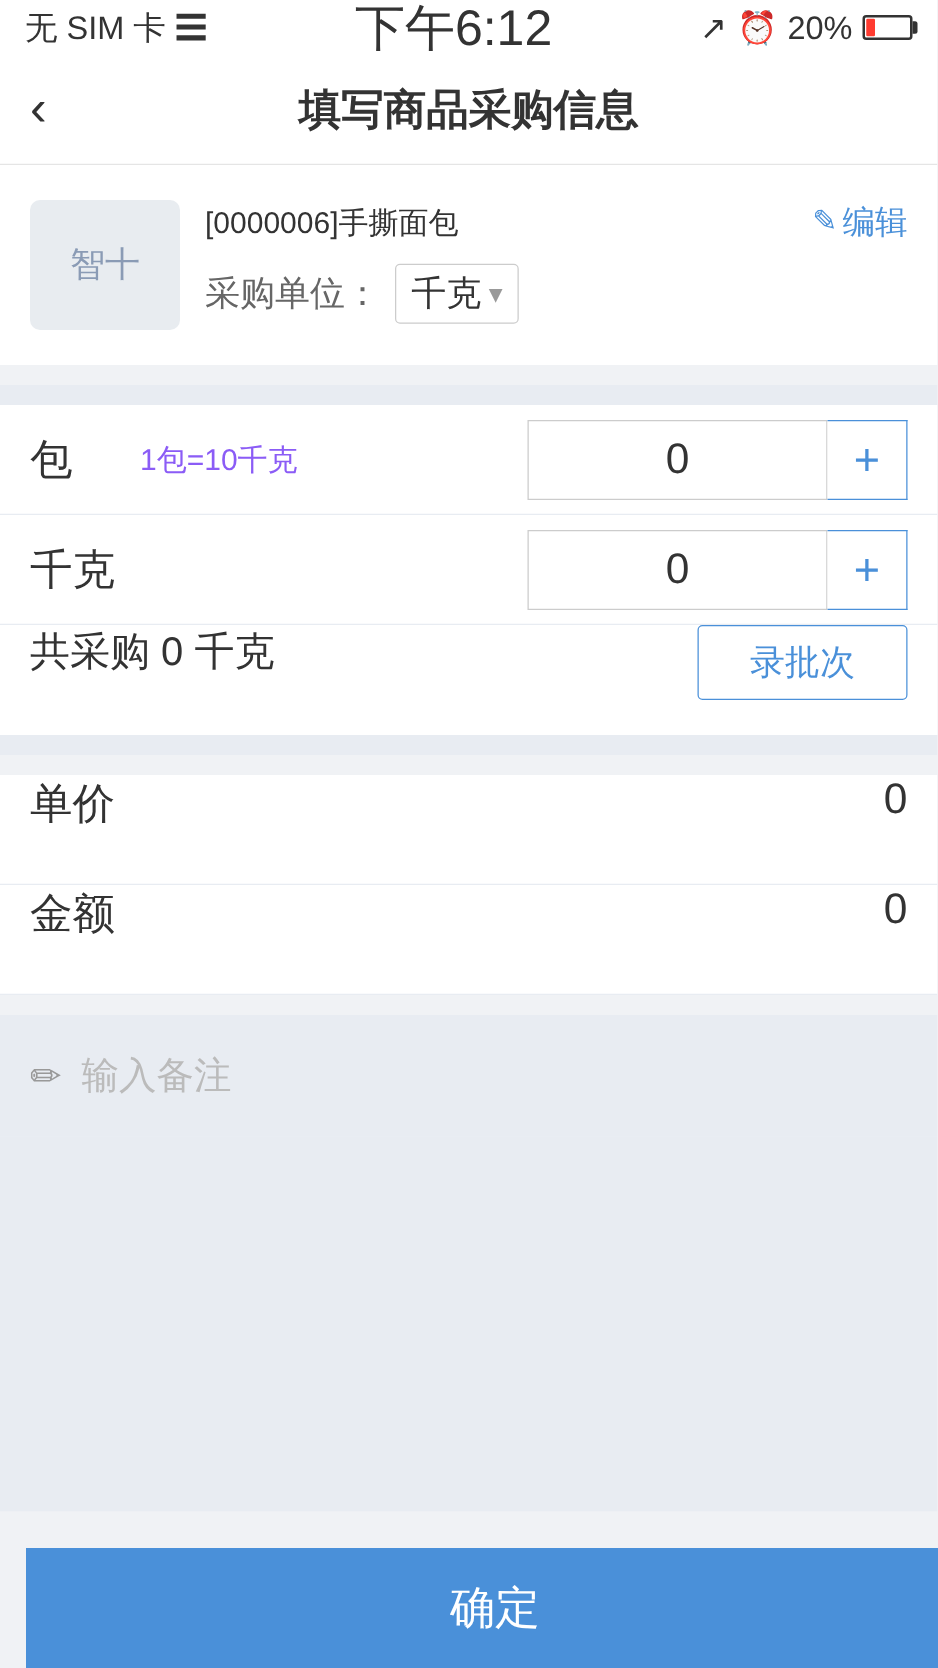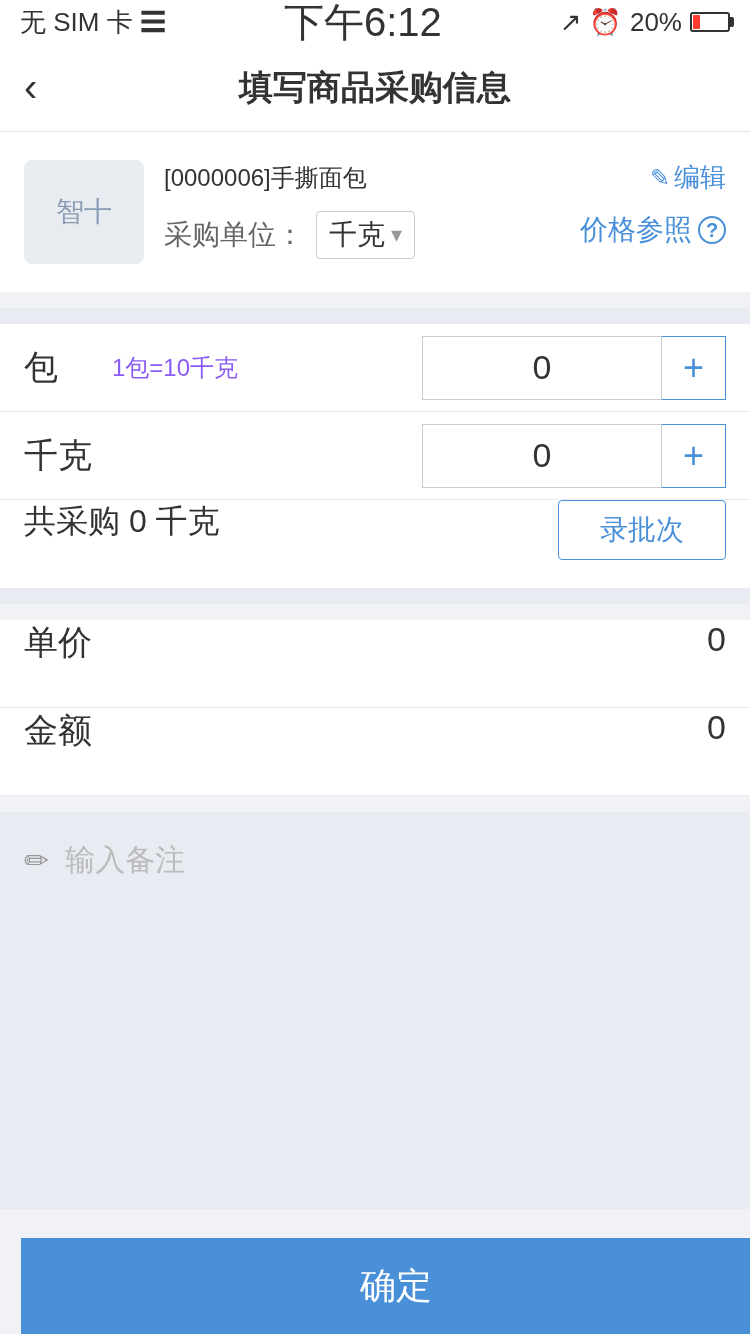--- a/index.html
+++ b/index.html
@@ -124,21 +124,21 @@
       display: flex;
       align-items: center;
       gap: 4px;
       cursor: pointer;
     }
     .edit-icon {
       font-size: 24px;
     }
     .product-unit-row {
       display: flex;
-      align-items: flex-start;
+      align-items: flex-end;
       justify-content: space-between;
     }
     .unit-label {
       font-size: 28px;
       color: #666;
       margin-right: 12px;
     }
     .unit-select {
       display: flex;
       align-items: center;
@@ -367,24 +367,20 @@
         </span>
       </div>
       <div class="product-unit-row">
         <div style="display:flex;align-items:center;">
           <span class="unit-label">采购单位：</span>
           <div class="unit-select">
             <span>千克</span>
             <span class="unit-arrow">▾</span>
           </div>
         </div>
-        <div class="price-ref">
-          <span>价格参照</span>
-          <div class="price-ref-icon">?</div>
-        </div>
       </div>
     </div>
   </div>
 
   <div class="strip-divider"></div>
 
   <div class="input-section">
 
     <div class="input-row">
       <span class="input-row-label">包</span>

